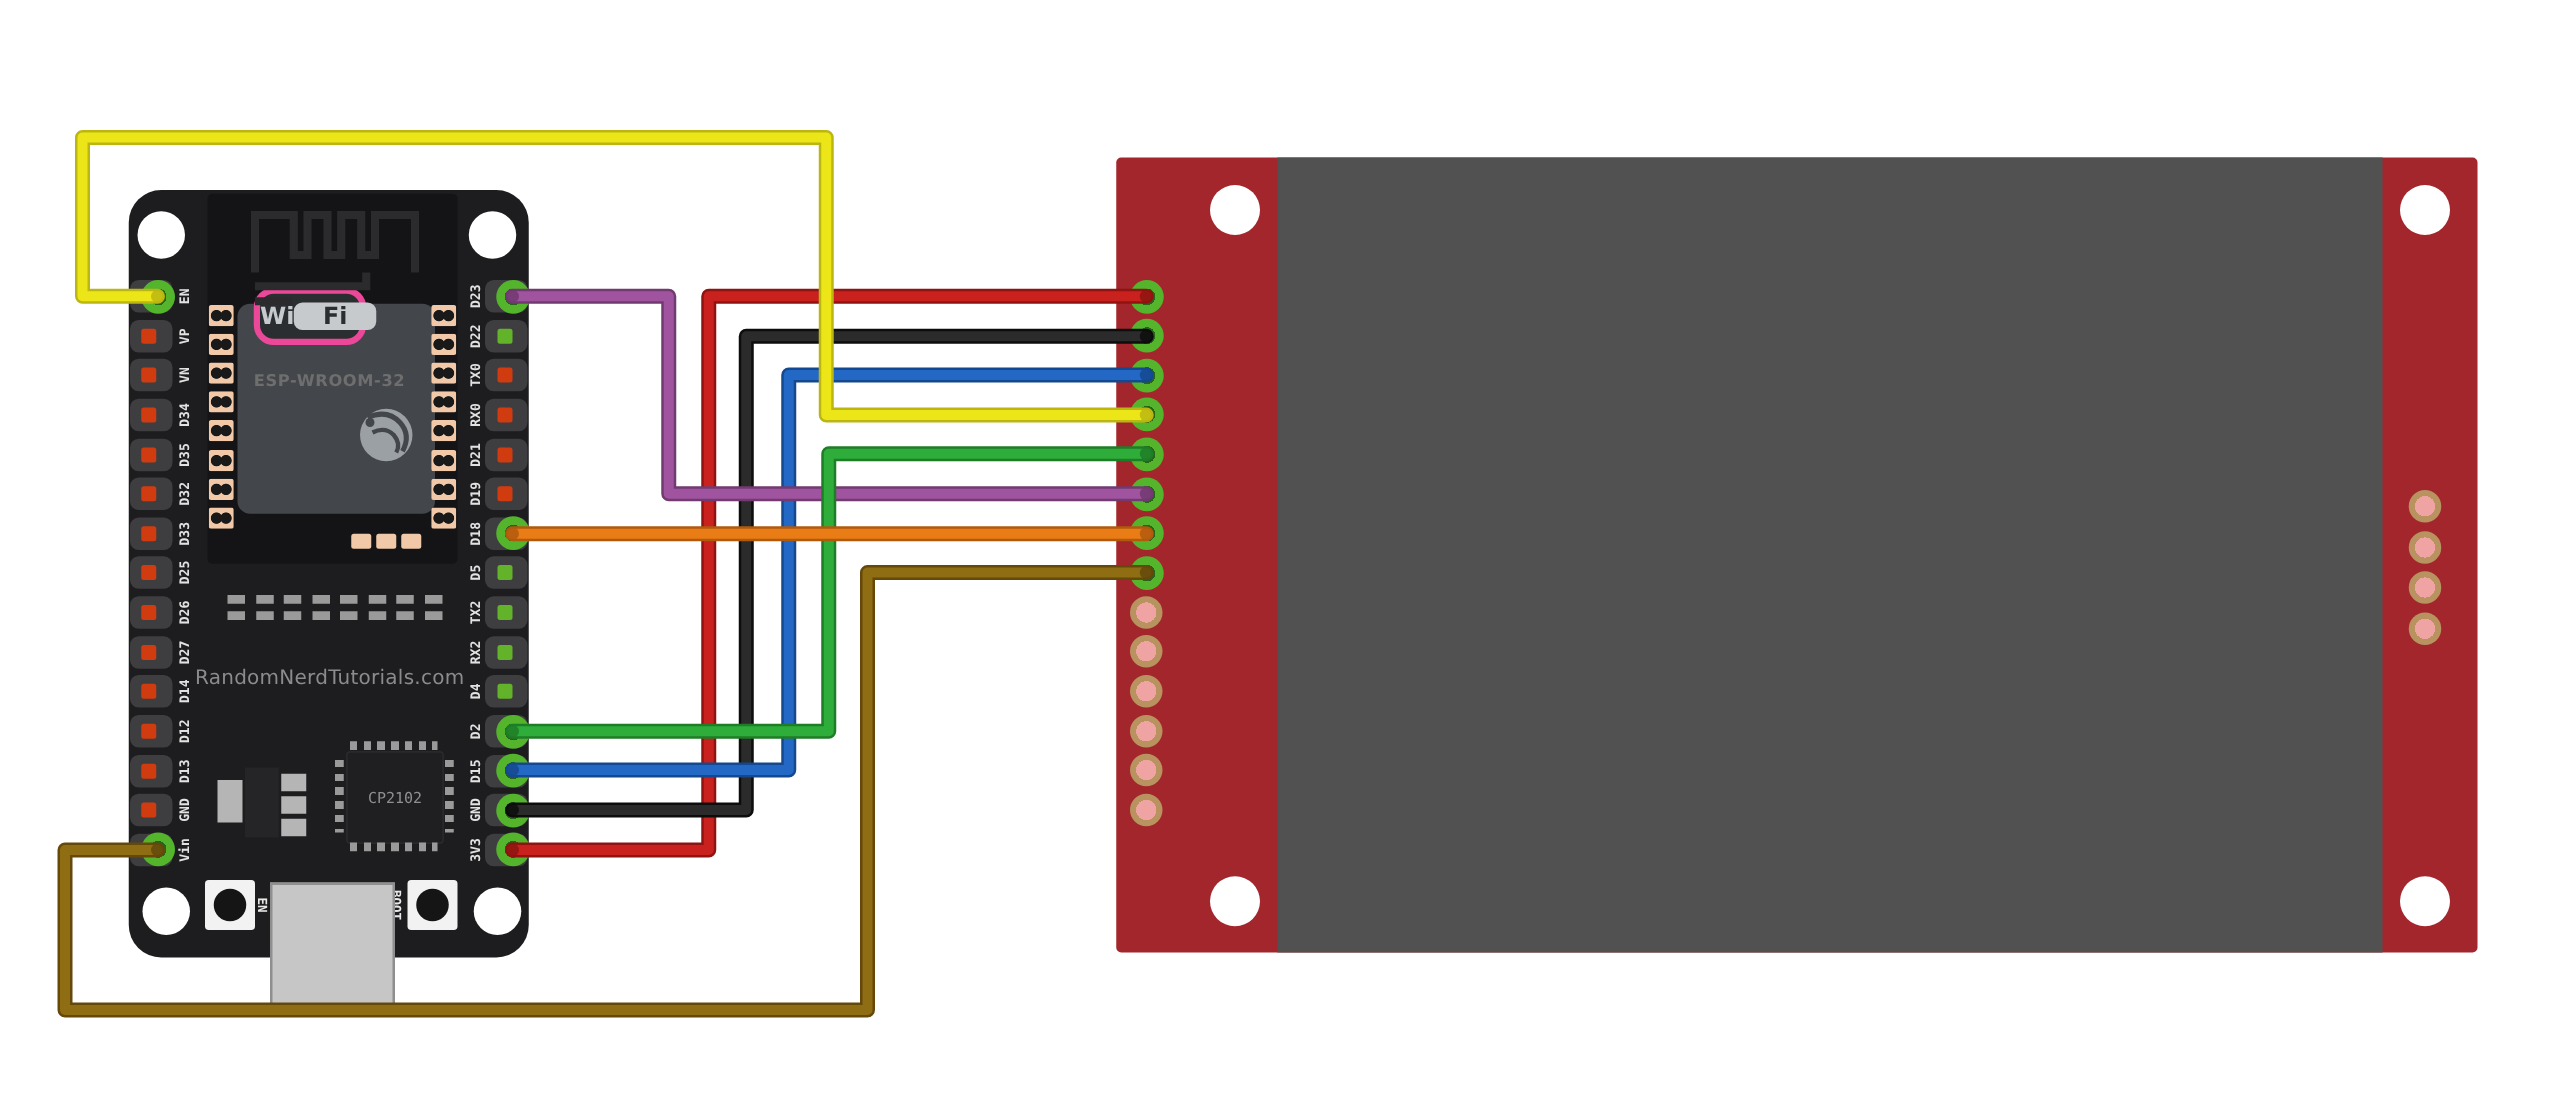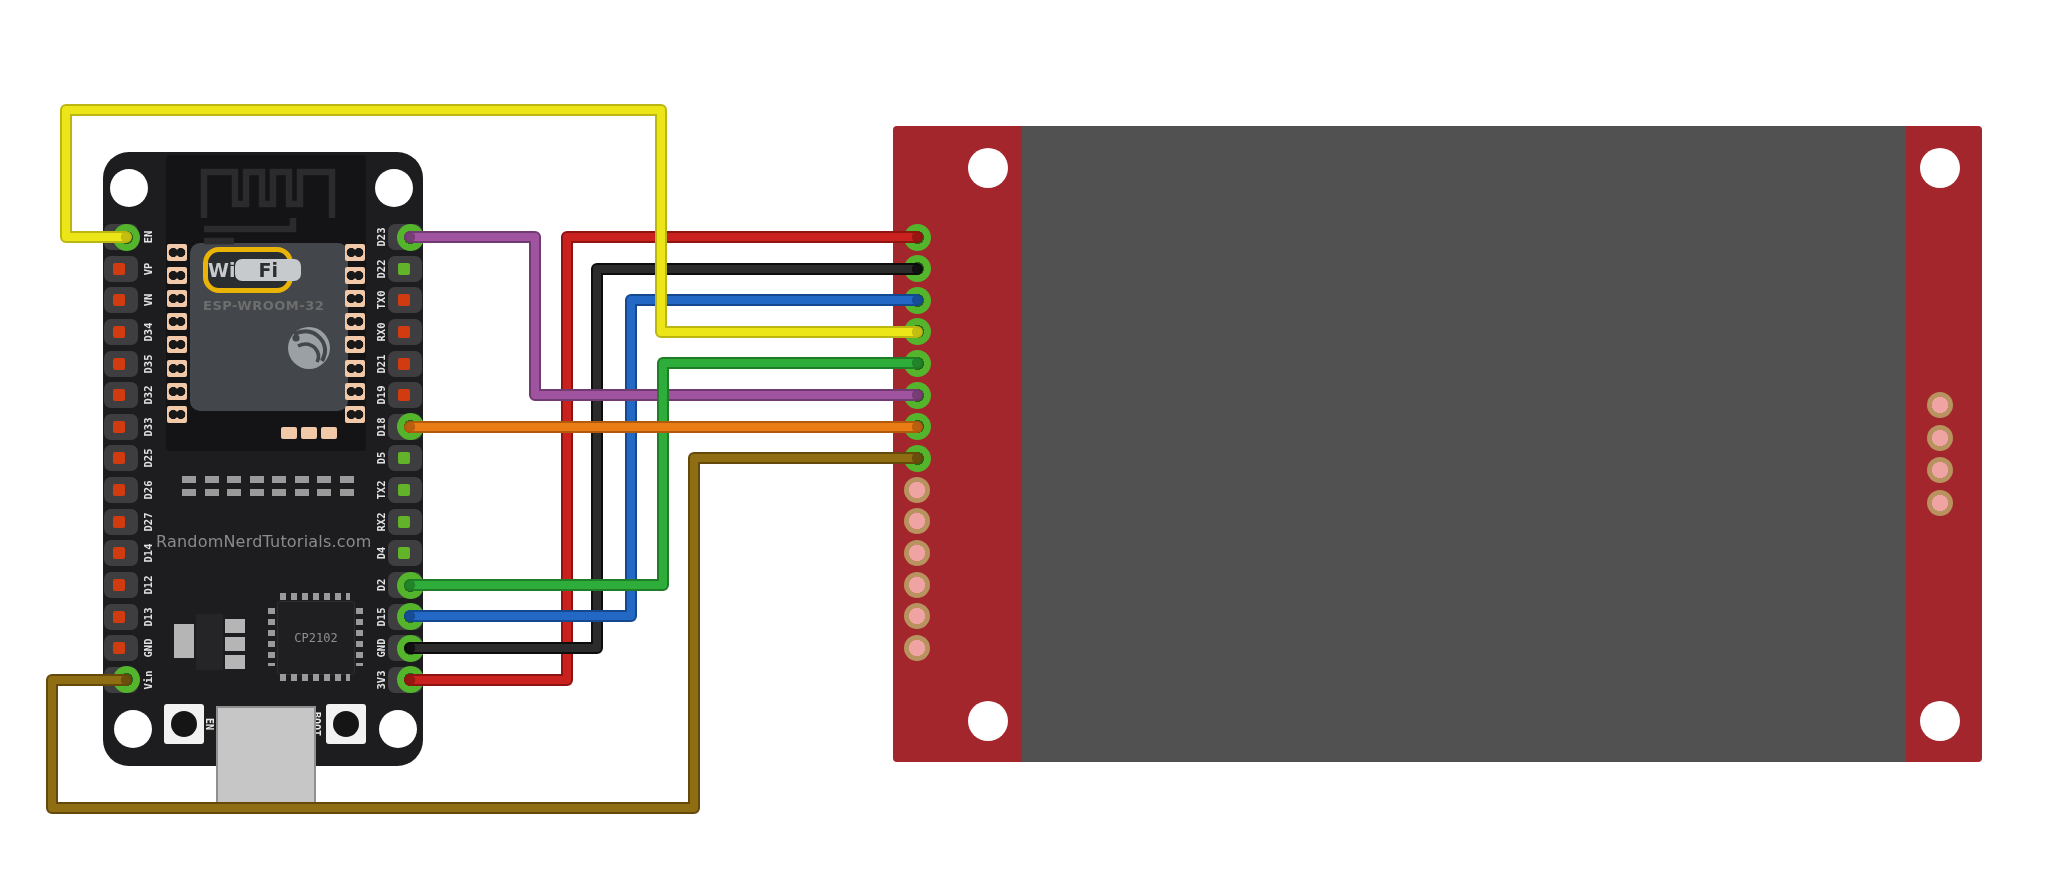--- a/index.html
+++ b/index.html
@@ -3,21 +3,21 @@
 <meta charset="utf-8">
 <style>
   html,body{margin:0;padding:0;background:#fff;}
   body{width:2048px;height:890px;font-family:"DejaVu Sans",sans-serif;}
   .canvas{position:relative;width:2048px;height:890px;background:#fff;overflow:hidden;}
   .board{position:absolute;}
   
   .esp32{left:103px;top:152px;width:320px;height:614px;background:#1d1d1f;border-radius:26px;}
   .module{position:absolute;left:63px;top:3px;width:200px;height:296px;background:#141416;border-radius:4px;}
   .shield{position:absolute;left:87px;top:91px;width:158px;height:168px;background:#43464a;border-radius:10px;}
-  .wifi-logo{position:absolute;left:100px;top:95px;width:90px;height:46px;border:5px solid #eab308;border-radius:16px;box-sizing:border-box;display:flex;align-items:center;justify-content:space-evenly;background:#2b2e31;}
+  .wifi-logo{position:absolute;left:100px;top:78px;width:90px;height:46px;border:5px solid #ec4899;border-radius:16px;box-sizing:border-box;display:flex;align-items:center;justify-content:space-evenly;background:#2b2e31;}
   .wifi-logo .wi{color:#c6cacd;font-weight:bold;font-size:19px;}
   .wifi-logo .fi{background:#c6cacd;color:#2b2e31;font-weight:bold;font-size:19px;padding:0 23px;border-radius:7px;}
   .module-label{position:absolute;left:100px;top:146px;width:130px;color:#6e6e6e;font-size:13px;letter-spacing:.5px;font-weight:bold;}
   .brand{position:absolute;left:53px;top:380px;width:220px;color:#8b8b8b;font-size:16px;letter-spacing:.2px;}
   .chip{position:absolute;left:174px;top:449px;width:76px;height:72px;background:#1f1f22;border:1px solid #2e2e31;border-radius:3px;display:flex;align-items:center;justify-content:center;}
   .chip span{color:#8f8f8f;font-family:"DejaVu Sans Mono",monospace;font-size:12px;}
   .stub{position:absolute;background:repeating-linear-gradient(90deg,#9a9a9a 0 6px,transparent 6px 11px);}
   .stub.v{background:repeating-linear-gradient(180deg,#9a9a9a 0 6px,transparent 6px 11px);}
   .reg-tab{position:absolute;left:71px;top:472px;width:20px;height:34px;background:#b5b5b5;}
   .reg-body{position:absolute;left:93px;top:462px;width:27px;height:56px;background:#252527;}

